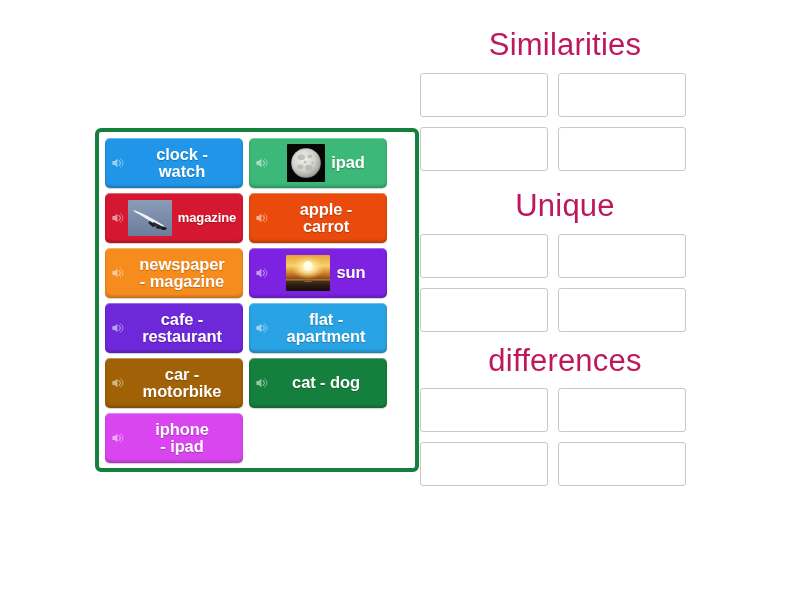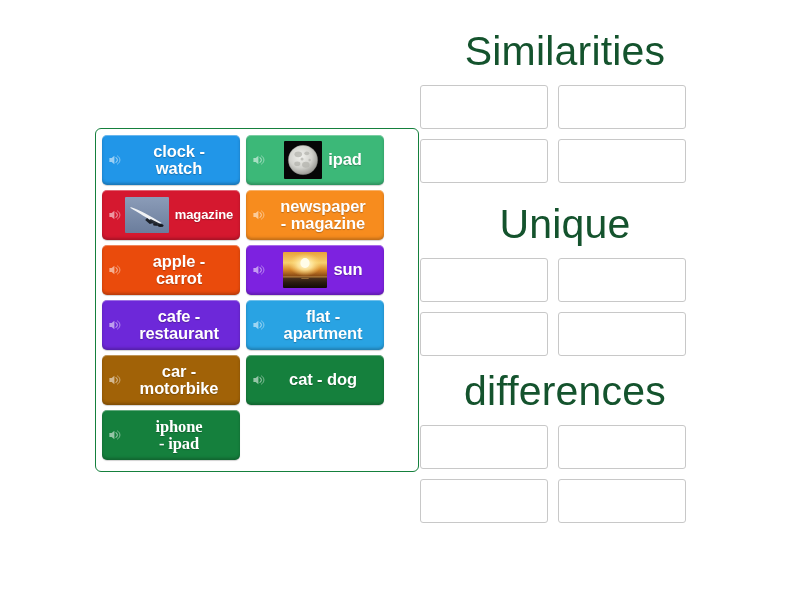--- a/index.html
+++ b/index.html
@@ -17,21 +17,21 @@
   }
 
   
   #tile-tray {
     position: absolute;
     left: 95px;
     top: 128px;
     width: 324px;
     height: 344px;
     background: #ffffff;
-    border: 1px solid #15803d;
+    border: 4px solid #15803d;
     border-radius: 6px;
     box-sizing: border-box;
     padding: 6px 6px;
   }
   #tile-grid {
     display: grid;
     grid-template-columns: 138px 138px;
     grid-auto-rows: 50px;
     column-gap: 6px;
     row-gap: 5px;
@@ -104,23 +104,23 @@
   
   #groups {
     position: absolute;
     left: 420px;
     top: 26px;
     width: 290px;
   }
   .group { margin-bottom: 10px; }
   .group-title {
     text-align: center;
-    font-size: 41px;
+    font-size: 31px;
     font-weight: normal;
-    color: #14532d;
+    color: #be185d;
     line-height: 1.22;
     margin: 0 0 9px 0;
     letter-spacing: .2px;
   }
   .slot-grid {
     display: grid;
     grid-template-columns: 128px 128px;
     column-gap: 10px;
     row-gap: 10px;
   }
@@ -172,38 +172,38 @@
         </span>
         <div class="tile-inner">
           <span class="thumb">
             <svg viewBox="0 0 48 36" preserveAspectRatio="none">
               <use href="#sym-concorde"></use>
             </svg>
           </span>
           <span class="tile-label size-sm">magazine</span>
         </div>
       </div>
+      <div class="tile" style="background: rgb(234, 75, 12);">
+        <span class="speaker">
+          <svg viewBox="0 0 16 16" width="14" height="14">
+            <use href="#sym-speaker"></use>
+          </svg>
+        </span>
+        <div class="tile-inner">
+          <span class="tile-label size-lg">apple&nbsp;-<br>carrot</span>
+        </div>
+      </div>
       <div class="tile" style="background: rgb(247, 140, 30);">
         <span class="speaker">
           <svg viewBox="0 0 16 16" width="14" height="14">
             <use href="#sym-speaker"></use>
           </svg>
         </span>
         <div class="tile-inner">
           <span class="tile-label size-lg">newspaper<br>-&nbsp;magazine</span>
-        </div>
-      </div>
-      <div class="tile" style="background: rgb(234, 75, 12);">
-        <span class="speaker">
-          <svg viewBox="0 0 16 16" width="14" height="14">
-            <use href="#sym-speaker"></use>
-          </svg>
-        </span>
-        <div class="tile-inner">
-          <span class="tile-label size-lg">apple&nbsp;-<br>carrot</span>
         </div>
       </div>
       <div class="tile" style="background: rgb(125, 34, 224);">
         <span class="speaker">
           <svg viewBox="0 0 16 16" width="14" height="14">
             <use href="#sym-speaker"></use>
           </svg>
         </span>
         <div class="tile-inner">
           <span class="thumb">
@@ -247,21 +247,21 @@
       <div class="tile" style="background: #15803d;">
         <span class="speaker">
           <svg viewBox="0 0 16 16" width="14" height="14">
             <use href="#sym-speaker"></use>
           </svg>
         </span>
         <div class="tile-inner">
           <span class="tile-label size-lg">cat&nbsp;-&nbsp;dog</span>
         </div>
       </div>
-      <div class="tile" style="background: #15803d; font-family: Liberation Serif, serif;">
+      <div class="tile" style="background: #d946ef;">
         <span class="speaker">
           <svg viewBox="0 0 16 16" width="14" height="14">
             <use href="#sym-speaker"></use>
           </svg>
         </span>
         <div class="tile-inner">
           <span class="tile-label size-lg">iphone<br>-&nbsp;ipad</span>
         </div>
       </div>
     </div>

